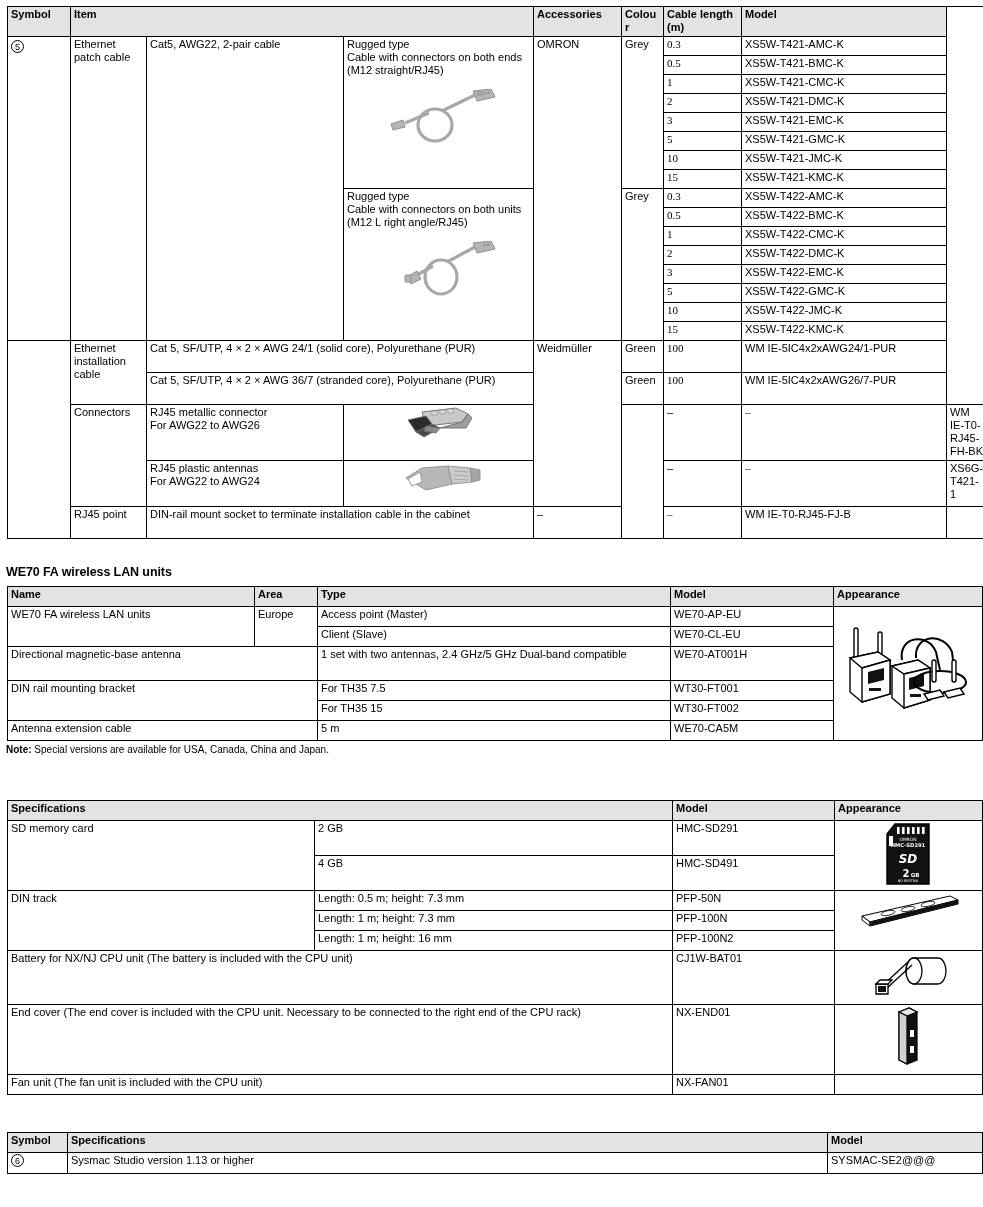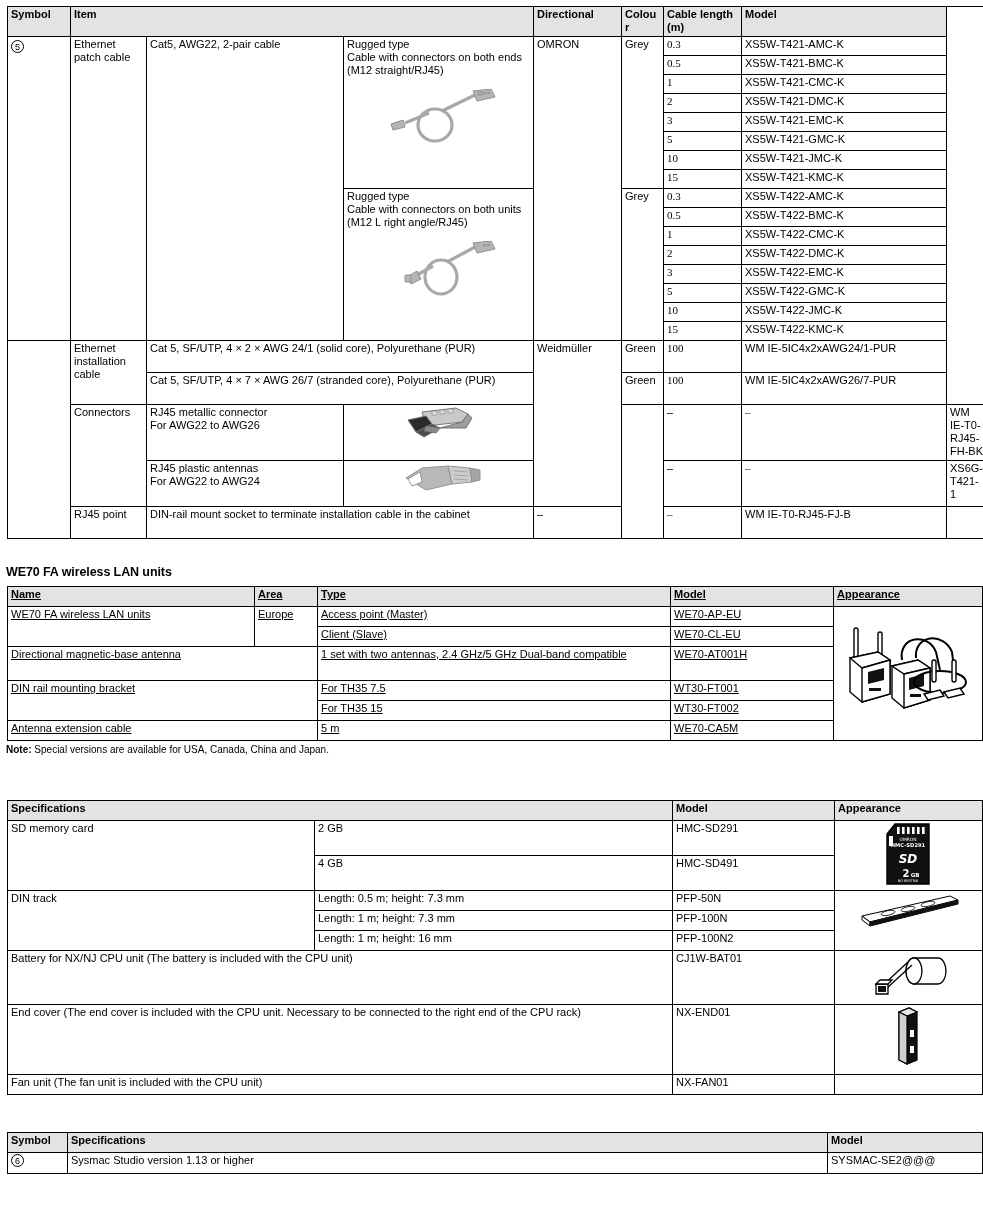--- a/index.html
+++ b/index.html
@@ -97,21 +97,21 @@
       <col style="width:190px">
         <col style="width:88px">
         <col style="width:42px">
       <col style="width:78px">
         <col style="width:205px">
     </colgroup>
     <thead>
       <tr>
         <th style="height:26px">Symbol</th>
         <th colspan="3">Item</th>
-        <th>Directional</th>
+        <th>Accessories</th>
         <th>Colour</th>
         <th>Cable length (m)</th>
         <th>Model</th>
       </tr>
     </thead>
     <tbody>
 
       <tr>
         <td rowspan="16" class="ctr" style="vertical-align:top;padding-top:3px;">
           <span class="circnum">5</span>
@@ -233,21 +233,21 @@
       <tr>
         <td rowspan="5"></td>
         <td rowspan="2">Ethernet installation cable</td>
         <td colspan="2" style="height:28px">Cat 5, SF/UTP, 4 × 2 × AWG 24/1 (solid core), Polyurethane (PUR)</td>
         <td rowspan="4">Weidmüller</td>
         <td>Green</td>
         <td class="num">100</td>
         <td>WM IE-5IC4x2xAWG24/1-PUR</td>
       </tr>
       <tr>
-        <td colspan="2" style="height:28px">Cat 5, SF/UTP, 4 × 7 × AWG 26/7 (stranded core), Polyurethane (PUR)</td>
+        <td colspan="2" style="height:28px">Cat 5, SF/UTP, 4 × 2 × AWG 36/7 (stranded core), Polyurethane (PUR)</td>
         <td>Green</td>
         <td class="num">100</td>
         <td>WM IE-5IC4x2xAWG26/7-PUR</td>
       </tr>
 
       <tr>
         <td rowspan="2">Connectors</td>
         <td style="height:42px">
           <div>RJ45 metallic connector</div>
           <div>For AWG22 to AWG26</div>
@@ -306,21 +306,21 @@
         <td>WM IE-T0-RJ45-FJ-B</td>
       </tr>
     </tbody>
   </table>
 
   <div class="gap-lg"></div>
 
   <h2 class="sect">WE70 FA wireless LAN units</h2>
   <div class="gap-sm"></div>
 
-  <table class="dt" style="width:975px; margin:0 0 0 1px;text-decoration:underline;">
+  <table class="dt" style="width:975px; margin:0 0 0 1px;">
     <colgroup>
       <col style="width:247px">
         <col style="width:63px">
         <col style="width:353px">
       <col style="width:163px">
         <col style="width:149px">
     </colgroup>
     <thead>
       <tr>
         <th style="height:16px">Name</th>

